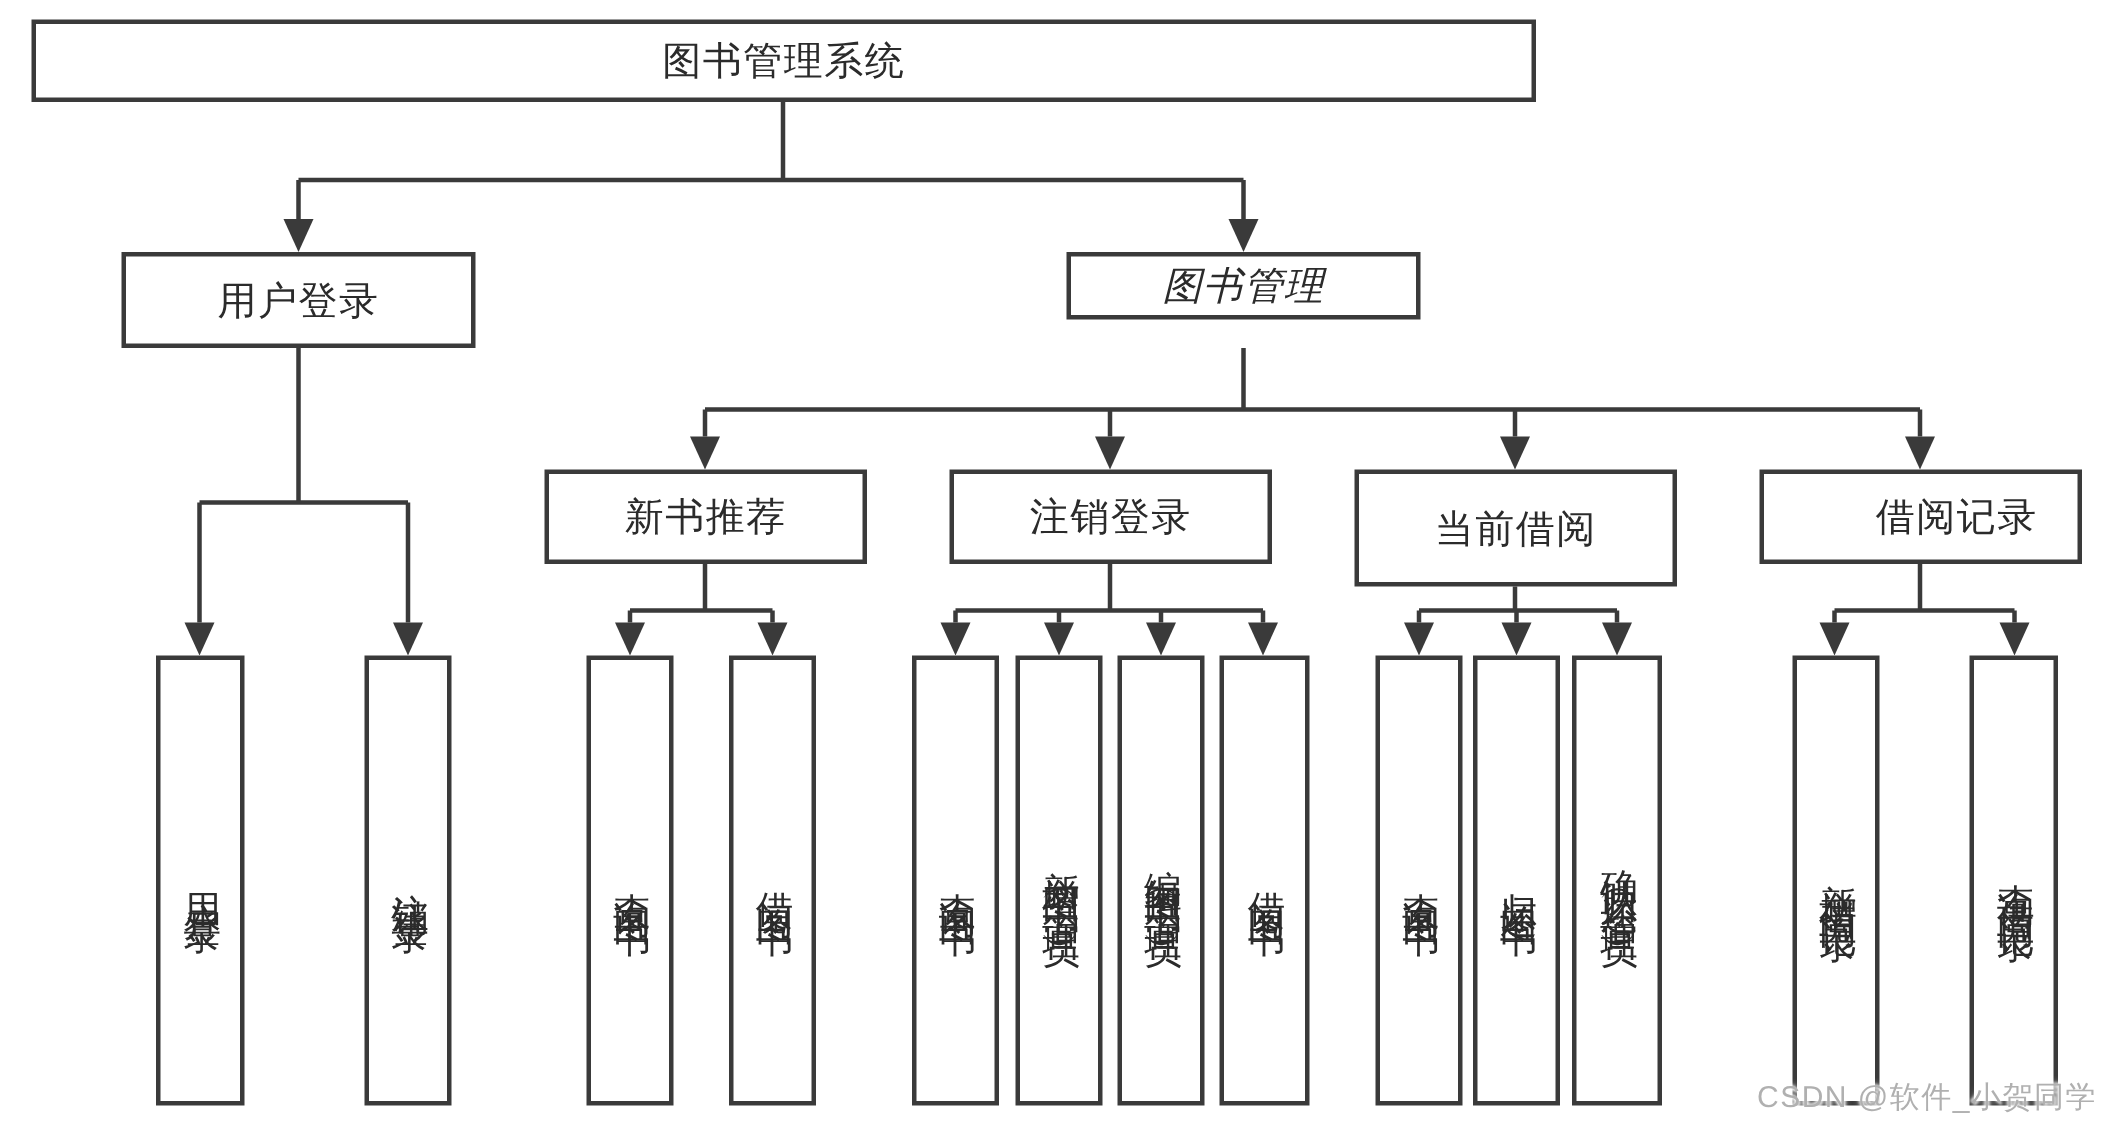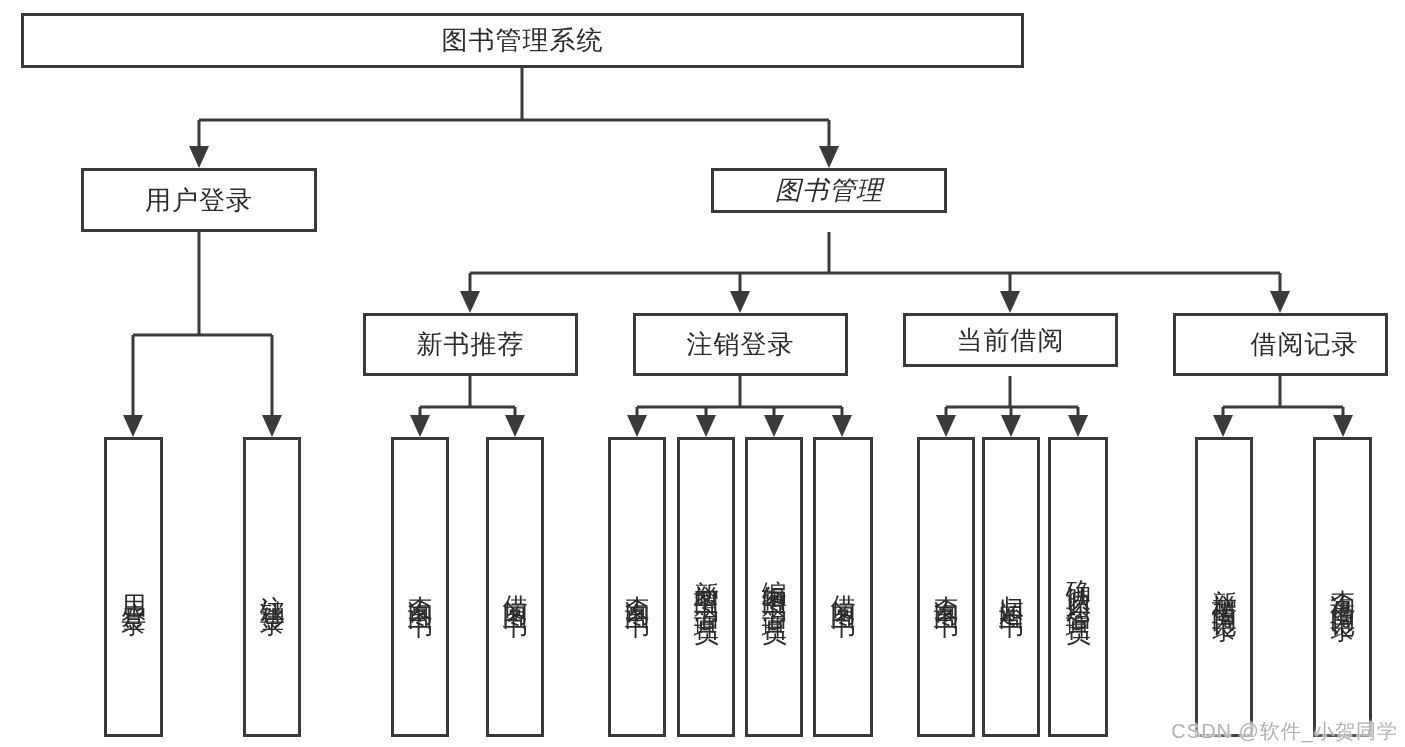--- a/index.html
+++ b/index.html
@@ -105,21 +105,21 @@
     </g>
   </svg>
 
   <div class="node" style="left:21px;top:13px;width:1003px;height:55px;">图书管理系统</div>
 
   <div class="node" style="left:81px;top:168px;width:236px;height:64px;">用户登录</div>
   <div class="node" style="left:711px;top:168px;width:236px;height:45px;font-style:italic;">图书管理</div>
 
   <div class="node" style="left:363px;top:313px;width:215px;height:63px;">新书推荐</div>
   <div class="node" style="left:633px;top:313px;width:215px;height:63px;">注销登录</div>
-  <div class="node" style="left:903px;top:313px;width:215px;height:54px;">当前借阅</div>
+  <div class="node" style="left:903px;top:313px;width:215px;height:78px;">当前借阅</div>
   <div class="node" style="left:1173px;top:313px;width:215px;height:63px;padding-left:48px;">借阅记录</div>
 
   <div class="vnode" style="left:104px;top:437px;width:59px;height:300px;">
     <span class="vtext">用户登录</span>
   </div>
   <div class="vnode" style="left:243px;top:437px;width:58px;height:300px;">
     <span class="vtext">注销登录</span>
   </div>
 
   <div class="vnode" style="left:391px;top:437px;width:58px;height:300px;">

